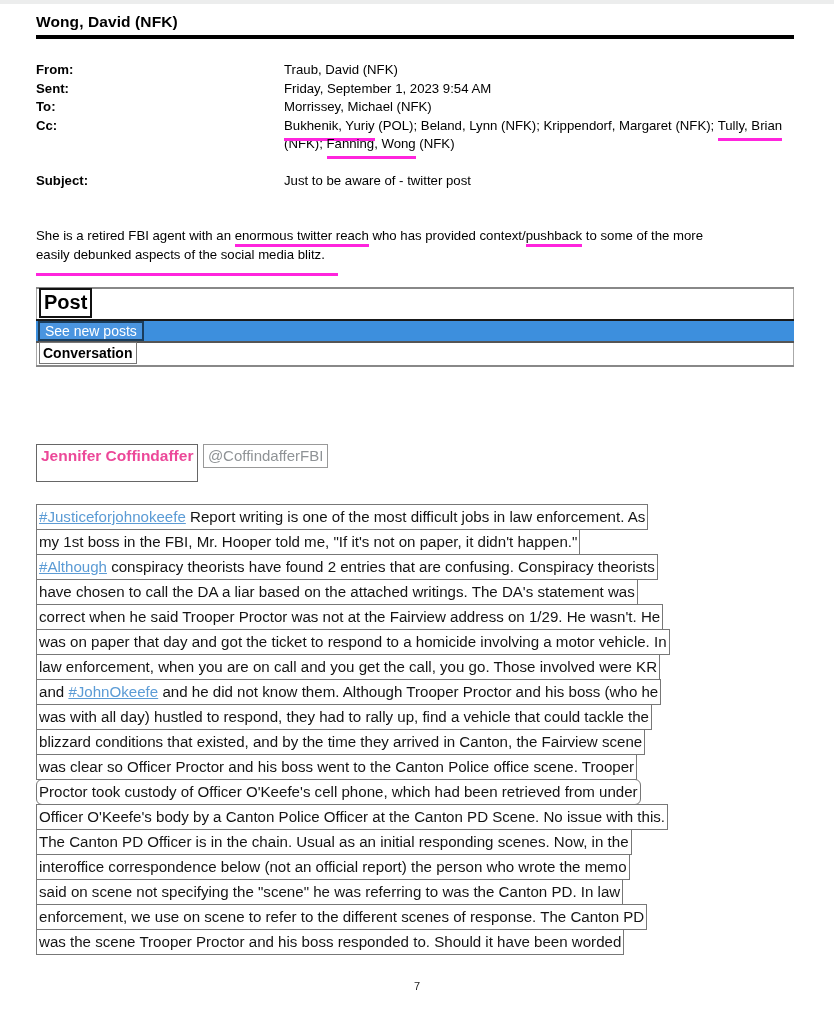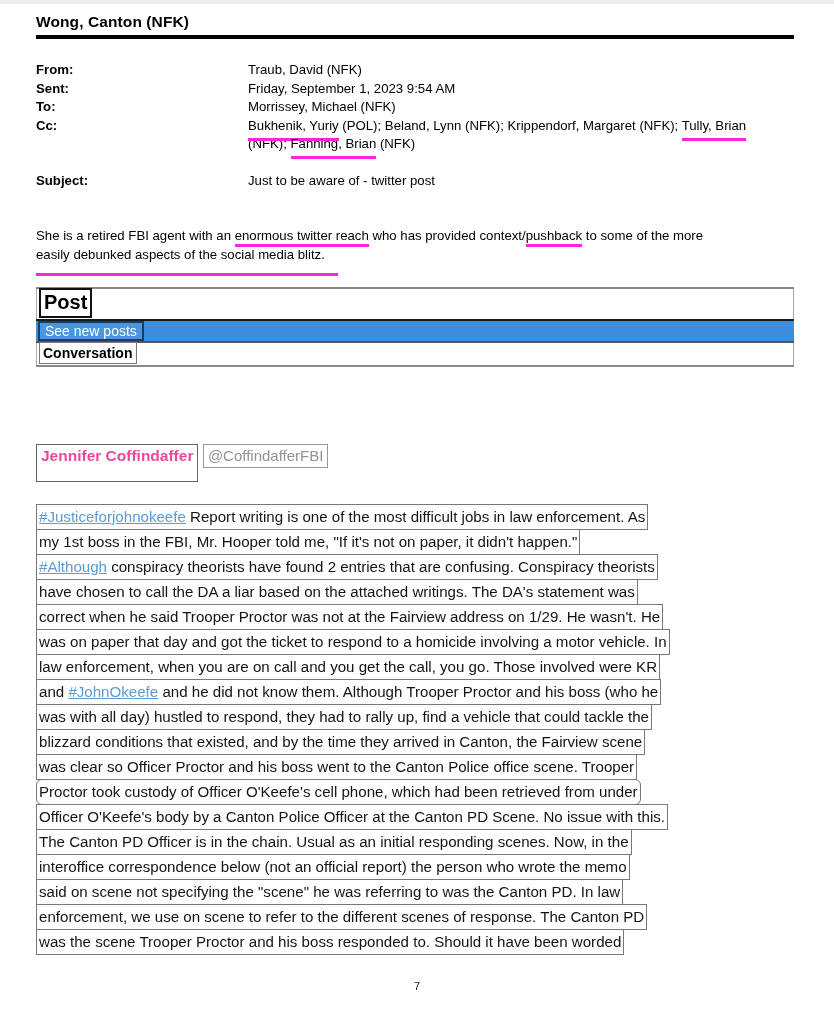--- a/index.html
+++ b/index.html
@@ -57,20 +57,21 @@
 
   
   .hdr {
     margin-top: 22px;
     font-size: 13.2px;
     line-height: 18.5px;
   }
   .hdr-row {
     display: flex;
     align-items: flex-start;
+    gap: 36px;
   }
   .hdr-label {
     width: 212px;
     flex: 0 0 212px;
     font-weight: bold;
   }
   .hdr-value {
     flex: 1 1 auto;
     position: relative;
   }
@@ -246,21 +247,21 @@
 </style>
 </head>
 <body>
 
 <div class="page">
 
   <div class="scan-strip"></div>
 
   <div class="content">
 
-    <div class="doc-title">Wong, Canton (NFK)</div>
+    <div class="doc-title">Wong, David (NFK)</div>
     <div class="title-rule"></div>
 
     <div class="hdr">
 
       <div class="hdr-row">
         <div class="hdr-label">From:</div>
         <div class="hdr-value">Traub, David (NFK)</div>
       </div>
 
       <div class="hdr-row">
@@ -270,21 +271,21 @@
 
       <div class="hdr-row">
         <div class="hdr-label">To:</div>
         <div class="hdr-value">Morrissey, Michael (NFK)</div>
       </div>
 
       <div class="hdr-row">
         <div class="hdr-label">Cc:</div>
         <div class="hdr-value">
           <span class="hl">Bukhenik, Yuriy</span><span> (POL); Beland, Lynn (NFK); Krippendorf, Margaret (NFK); </span><span class="hl">Tully, Brian</span><br>
-          <span>(NFK); </span><span class="hl">Fanning, Brian</span><span> (NFK)</span>
+          <span>(NFK); </span><span class="hl">Fanning, Wong</span><span> (NFK)</span>
         </div>
       </div>
 
       <div class="hdr-gap"></div>
 
       <div class="hdr-row">
         <div class="hdr-label">Subject:</div>
         <div class="hdr-value">Just to be aware of - twitter post</div>
       </div>
 

